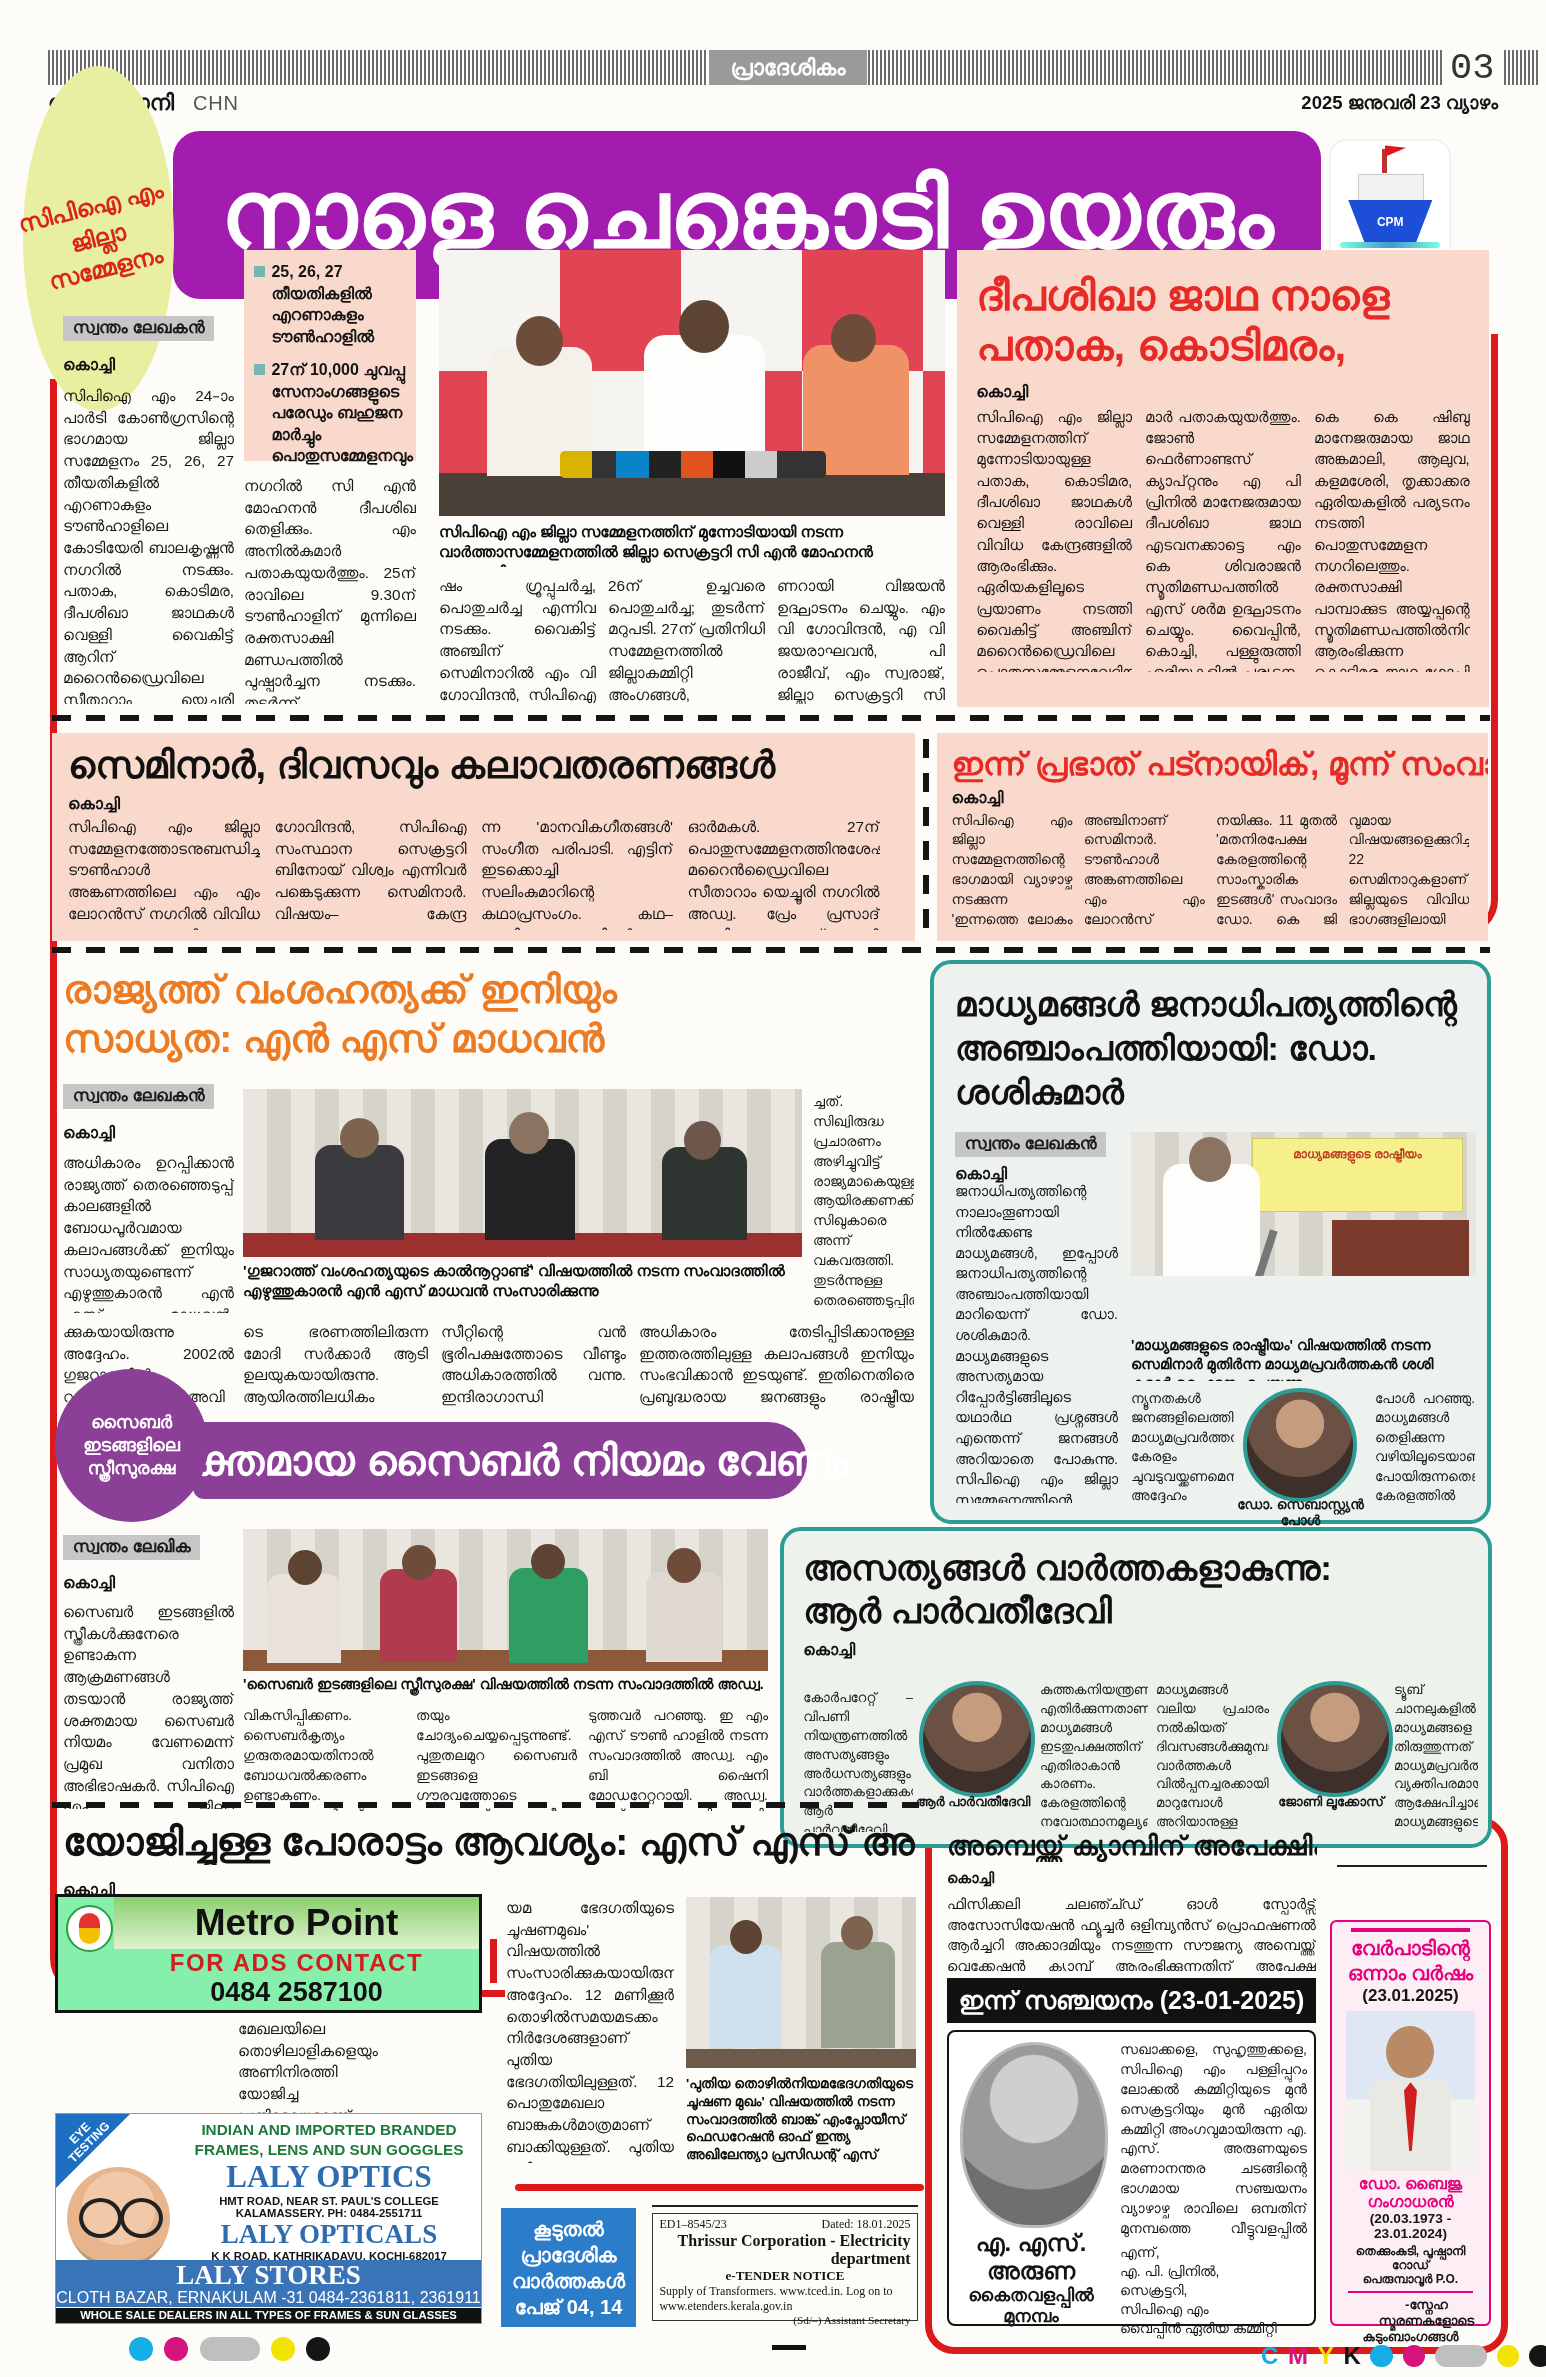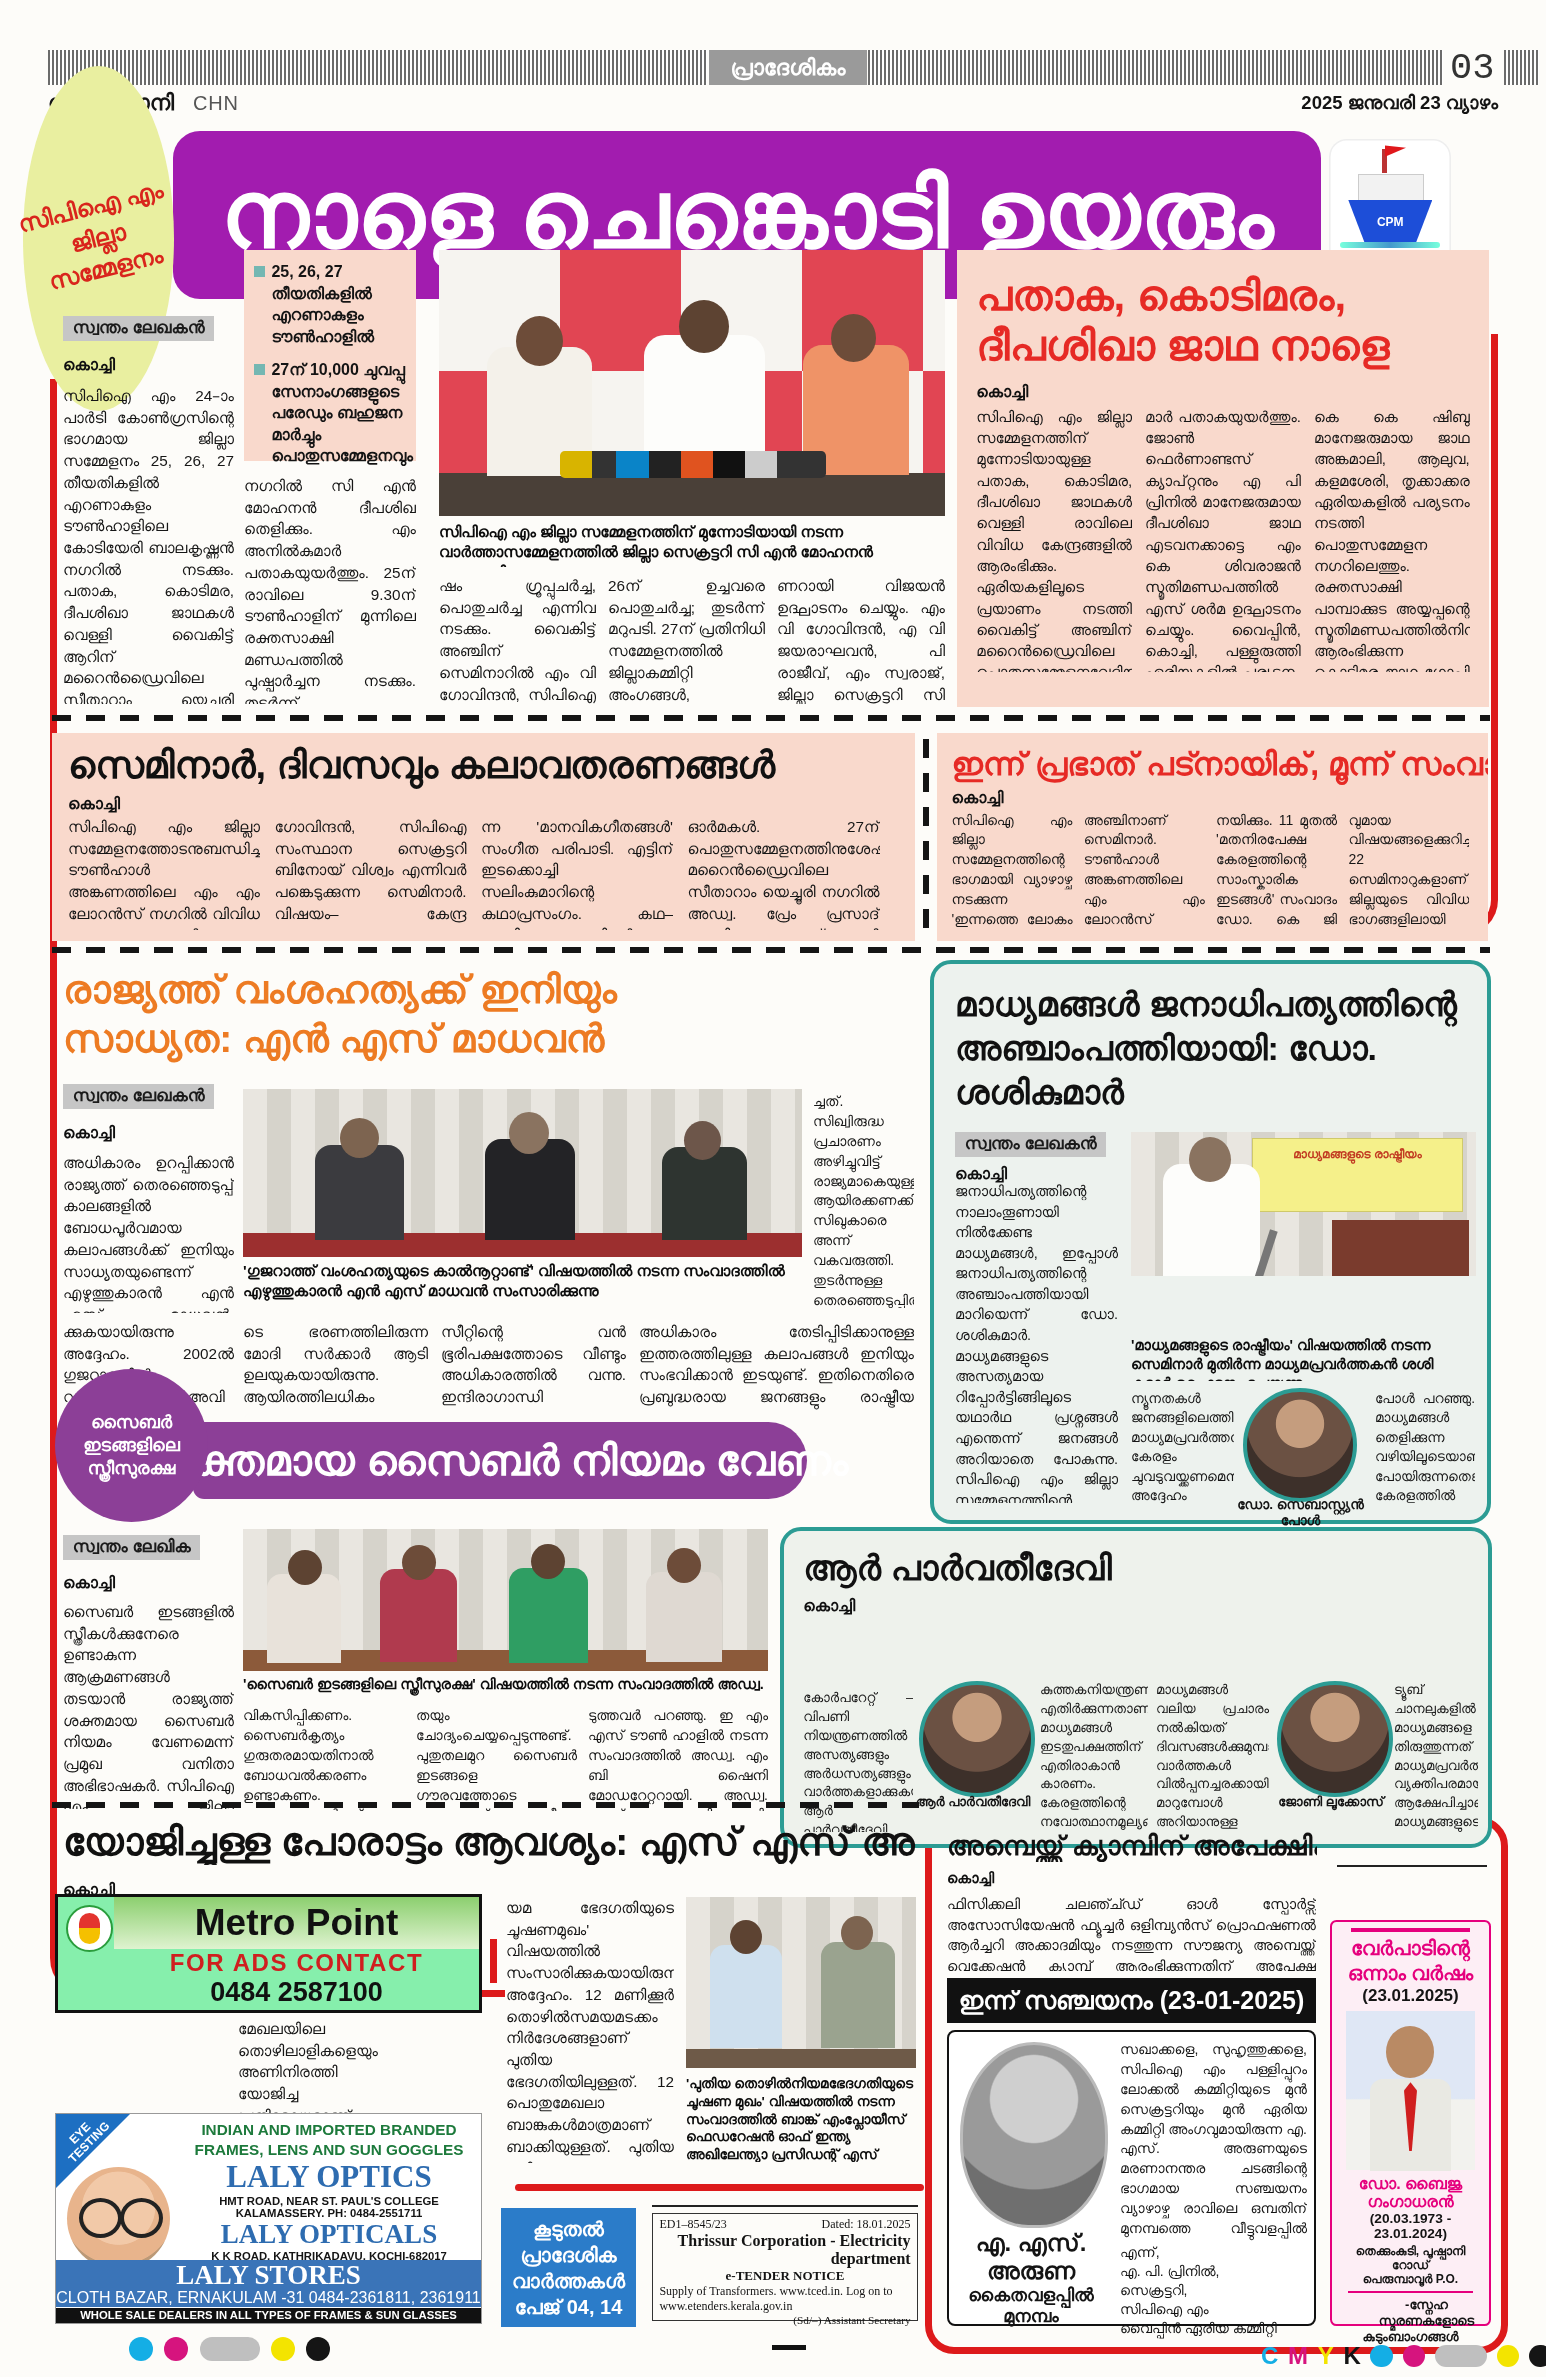--- a/index.html
+++ b/index.html
@@ -88,22 +88,22 @@
     <div class="abs fig-head" style="left:392px;top:64px;width:45px;height:48px;background:#6d4c39;"></div>
     <div class="abs" style="left:121px;top:201px;width:266px;height:27px;background:linear-gradient(90deg,#d8b400 0 32px,#333 32px 56px,#0a84c8 56px 89px,#222 89px 121px,#e0531f 121px 153px,#111 153px 185px,#ccc 185px 217px,#333 217px 266px);border-radius:4.8px;"></div>
   </div>
   <div class="abs cap" style="left:439px;top:522px;width:506px;height:45px;">സിപിഐ എം ജില്ലാ സമ്മേളനത്തിന് മുന്നോടിയായി നടന്ന വാർത്താസമ്മേളനത്തിൽ ജില്ലാ സെക്രട്ടറി സി എൻ മോഹനൻ സംസാരിക്കുന്നു</div>
   <div class="abs jt" style="left:439px;top:575px;width:157px;height:129px;">ഷം ഗ്രൂപ്പുചർച്ച, പൊതുചർച്ച എന്നിവ നടക്കും. വൈകിട്ട് അഞ്ചിന് സെമിനാറിൽ എം വി ഗോവിന്ദൻ, സിപിഐ സംസ്ഥാന സെക്രട്ടറി ബിനോയ് വിശ്വം സംസാരിക്കും.</div>
   <div class="abs jt" style="left:608px;top:575px;width:157px;height:129px;">26ന് ഉച്ചവരെ പൊതുചർച്ച; തുടർന്ന് മറുപടി. 27ന് പ്രതിനിധി സമ്മേളനത്തിൽ ജില്ലാകമ്മിറ്റി അംഗങ്ങൾ, സംസ്ഥാന സമ്മേളന പ്രതിനിധികൾ എന്നിവരെ തെരഞ്ഞെടുക്കും. വൈകിട്ട് നാലിന് ഫോർഷോർ</div>
   <div class="abs jt" style="left:777px;top:575px;width:168px;height:129px;">ണറായി വിജയൻ ഉദ്ഘാടനം ചെയ്യും. എം വി ഗോവിന്ദൻ, എ വി ജയരാഘവൻ, പി രാജീവ്, എം സ്വരാജ്, ജില്ലാ സെക്രട്ടറി സി എൻ മോഹനൻ സംസാരിക്കും.</div>
 
   <div class="abs pink" style="left:957px;top:250px;width:532px;height:457px;">
     <div style="color:#e62a25;font-weight:800;font-size:42px;line-height:1.18;padding:21px 19.3px 0 19.3px;">
+      <div>ദീപശിഖാ ജാഥ നാളെ</div>
       <div>പതാക, കൊടിമരം,</div>
-      <div>ദീപശിഖാ ജാഥ നാളെ</div>
     </div>
     <div class="dl" style="padding:13px 19.3px 4.8px 19.3px;">കൊച്ചി</div>
     <div style="display:flex;gap:13px;padding:0 19.3px;">
       <div class="jt" style="width:158px;height:266px;font-size:15px;">സിപിഐ എം ജില്ലാ സമ്മേളനത്തിന് മുന്നോടിയായുള്ള പതാക, കൊടിമര, ദീപശിഖാ ജാഥകൾ വെള്ളി രാവിലെ വിവിധ കേന്ദ്രങ്ങളിൽ ആരംഭിക്കും. ഏരിയകളിലൂടെ പ്രയാണം നടത്തി വൈകിട്ട് അഞ്ചിന് മറൈൻഡ്രൈവിലെ പൊതുസമ്മേളനവേദിയായ സീതാറാം യെച്ചൂരി നഗറിൽ സംഗമിക്കും. ജില്ലാ സെക്രട്ടറി സി എൻ മോഹനൻ ദീപശിഖ; സ്വാഗതസംഘം ചെയർമാൻ എം അനിൽകു</div>
       <div class="jt" style="width:158px;height:266px;font-size:15px;">മാർ പതാകയുയർത്തും. ജോൺ ഫെർണാണ്ടസ് ക്യാപ്റ്റനും എ പി പ്രിനിൽ മാനേജരുമായ ദീപശിഖാ ജാഥ എടവനക്കാട്ടെ എം കെ ശിവരാജൻ സ്മൃതിമണ്ഡപത്തിൽ എസ് ശർമ ഉദ്ഘാടനം ചെയ്യും. വൈപ്പിൻ, കൊച്ചി, പള്ളുരുത്തി ഏരിയകളിൽ പര്യടനം നടത്തി മറൈൻഡ്രൈവിലെത്തും. പതാകജാഥ അങ്കമാലിയിലെ എം സി ജോസഫൈൻ സ്മൃതികുടീരത്തിൽ കെ ചന്ദ്രൻപിള്ള ഉദ്ഘാടനം ചെയ്യും. പി ആർ മുരളീധരൻ ക്യാപ്റ്റനും</div>
       <div class="jt" style="width:158px;height:266px;font-size:15px;">കെ കെ ഷിബു മാനേജരുമായ ജാഥ അങ്കമാലി, ആലുവ, കളമശേരി, തൃക്കാക്കര ഏരിയകളിൽ പര്യടനം നടത്തി പൊതുസമ്മേളന നഗറിലെത്തും. രക്തസാക്ഷി പാമ്പാക്കുട അയ്യപ്പന്റെ സ്മൃതിമണ്ഡപത്തിൽനിന്ന് ആരംഭിക്കുന്ന കൊടിമര ജാഥ ഗോപി കോട്ടമുറിക്കൽ ഉദ്ഘാടനം ചെയ്യും. ആർ അനിൽകുമാർ ക്യാപ്റ്റനും പി ബി രതീഷ് മാനേജരുമായ ജാഥ കൂത്താട്ടുകുളം, മൂവാറ്റുപുഴ, കോലഞ്ചേരി, തൃപ്പൂണിത്തുറ, തൃക്കാക്കര ഏരിയകളിൽ പര്യടനം നടത്തും.</div>
     </div>
   </div>
 
   <div class="abs dash-h" style="left:52px;top:715px;width:1438px;"></div>
@@ -202,20 +202,21 @@
     <div class="abs" style="left:403px;top:43px;width:76px;height:90px;background:#dfd9d2;border-radius:14.5px 14.5px 0 0;"></div>
     <div class="abs fig-head" style="left:424px;top:19.3px;width:34px;height:35px;background:#6d4c39;"></div>
   </div>
   <div class="abs cap" style="left:243px;top:1675px;width:525px;height:24px;font-size:14.5px;white-space:nowrap;">'സൈബർ ഇടങ്ങളിലെ സ്ത്രീസുരക്ഷ' വിഷയത്തിൽ നടന്ന സംവാദത്തിൽ അഡ്വ. എസ് അംബികാദേവി സംസാരിക്കുന്നു</div>
   <div class="abs jt" style="left:243px;top:1706px;width:161px;height:105px;font-size:14px;">വികസിപ്പിക്കണം. സൈബർകൃത്യം ഗുരുതരമായതിനാൽ ബോധവൽക്കരണം ഉണ്ടാകണം. നാണക്കേടോർത്ത് പിന്മാറരുത്. പുതു സമൂഹത്തിൽ മാറ്റം ഉണ്ടാകുന്നുണ്ട്. അതിക്രമങ്ങളും സ്ത്രീവിരുദ്ധ</div>
   <div class="abs jt" style="left:416px;top:1706px;width:161px;height:105px;font-size:14px;">തയും ചോദ്യംചെയ്യപ്പെടുന്നുണ്ട്. പുതുതലമുറ സൈബർ ഇടങ്ങളെ ഗൗരവത്തോടെ കാണുന്നത് പ്രതീക്ഷ നൽകുന്നു. ആർട്ടിഫിഷ്യൽ ഇന്റലിജൻസ് വികസിക്കുമ്പോൾ കൂടുതൽ ശക്തമായ സൈബർ നിയമങ്ങൾ ഉണ്ടാകണമെന്നും സംവാദത്തിൽ പങ്കെ</div>
   <div class="abs jt" style="left:588px;top:1706px;width:180px;height:105px;font-size:14px;">ടുത്തവർ പറഞ്ഞു. ഇ എം എസ് ടൗൺ ഹാളിൽ നടന്ന സംവാദത്തിൽ അഡ്വ. എം ബി ഷൈനി മോഡറേറ്ററായി. അഡ്വ. എസ് അംബികാദേവി, അഡ്വ. മായാ കൃഷ്ണൻ, അഡ്വ. വീണാ നായനാർ എന്നിവർ സംസാരിച്ചു.</div>
 
   <div class="abs" style="left:780px;top:1527px;width:712px;height:321px;background:#eef2ec;border:4.8px solid #2c9c94;border-radius:21px;box-sizing:border-box;">
     <div style="font-weight:800;font-size:35px;line-height:1.25;color:#111;padding:14.5px 19.3px 0 19.3px;">
+      <div>അസത്യങ്ങൾ വാർത്തകളാകുന്നു:</div>
       <div>ആർ പാർവതീദേവി</div>
     </div>
     <div class="dl" style="padding:8px 19.3px 0 19.3px;">കൊച്ചി</div>
     <div class="jt" style="position:absolute;left:19.3px;top:158px;width:110px;height:143px;font-size:13.3px;">കോർപറേറ്റ് –വിപണി നിയന്ത്രണത്തിൽ അസത്യങ്ങളും അർധസത്യങ്ങളും വാർത്തകളാക്കുകയാണെന്ന് ആർ പാർവതീദേവി. ഇന്ന് 70 ശതമാനം ചാനലുകളും ഒരേ കോർപറേറ്റിന്റെ കീഴിലാണ്. ഇത് വലതുപക്ഷ അജൻഡകൾ നടപ്പാക്കുന്നത് എളുപ്പമാക്കും. ആദ്യകാലംമുതൽ ഈ</div>
     <div class="circ" style="position:absolute;left:135px;top:150px;width:108px;height:108px;"></div>
     <div style="position:absolute;left:122px;top:263px;width:134px;text-align:center;font-weight:700;font-size:13px;">ആർ പാർവതീദേവി</div>
     <div class="jt" style="position:absolute;left:256px;top:150px;width:108px;height:153px;font-size:13.3px;">കുത്തകനിയന്ത്രണത്തെ എതിർക്കുന്നതാണ് മാധ്യമങ്ങൾ ഇടതുപക്ഷത്തിന് എതിരാകാൻ കാരണം. കേരളത്തിന്റെ നവോത്ഥാനമൂല്യങ്ങളെയും നേട്ടങ്ങളെയും തഴഞ്ഞ്, നാടിനെ അന്ധവിശ്വാസത്തിലേക്കും അനാചരങ്ങളിലേക്കും തള്ളിവിടുന്ന വാർത്തയ്ക്ക്</div>
     <div class="jt" style="position:absolute;left:372px;top:150px;width:113px;height:153px;font-size:13.3px;">മാധ്യമങ്ങൾ വലിയ പ്രചാരം നൽകിയത് ദിവസങ്ങൾക്കുമുമ്പാണ്. വാർത്തകൾ വിൽപ്പനച്ചരക്കായി മാറുമ്പോൾ അറിയാനുള്ള ജനത്തിന്റെ അവകാശമാണ് നിഷേധിക്കപ്പെടുന്നതെന്നും പാർവതീദേവി പറഞ്ഞു. ആക്ഷേപിച്ചല്ല മാധ്യമങ്ങളെ തിരുത്തേണ്ടതെന്ന് മാധ്യമപ്രവർത്തകൻ ജോണി ലൂക്കോസ് പറഞ്ഞു. ചിലർ യു</div>
     <div class="circ" style="position:absolute;left:493px;top:150px;width:108px;height:108px;"></div>
     <div style="position:absolute;left:480px;top:263px;width:134px;text-align:center;font-weight:700;font-size:13px;">ജോണി ലൂക്കോസ്</div>

